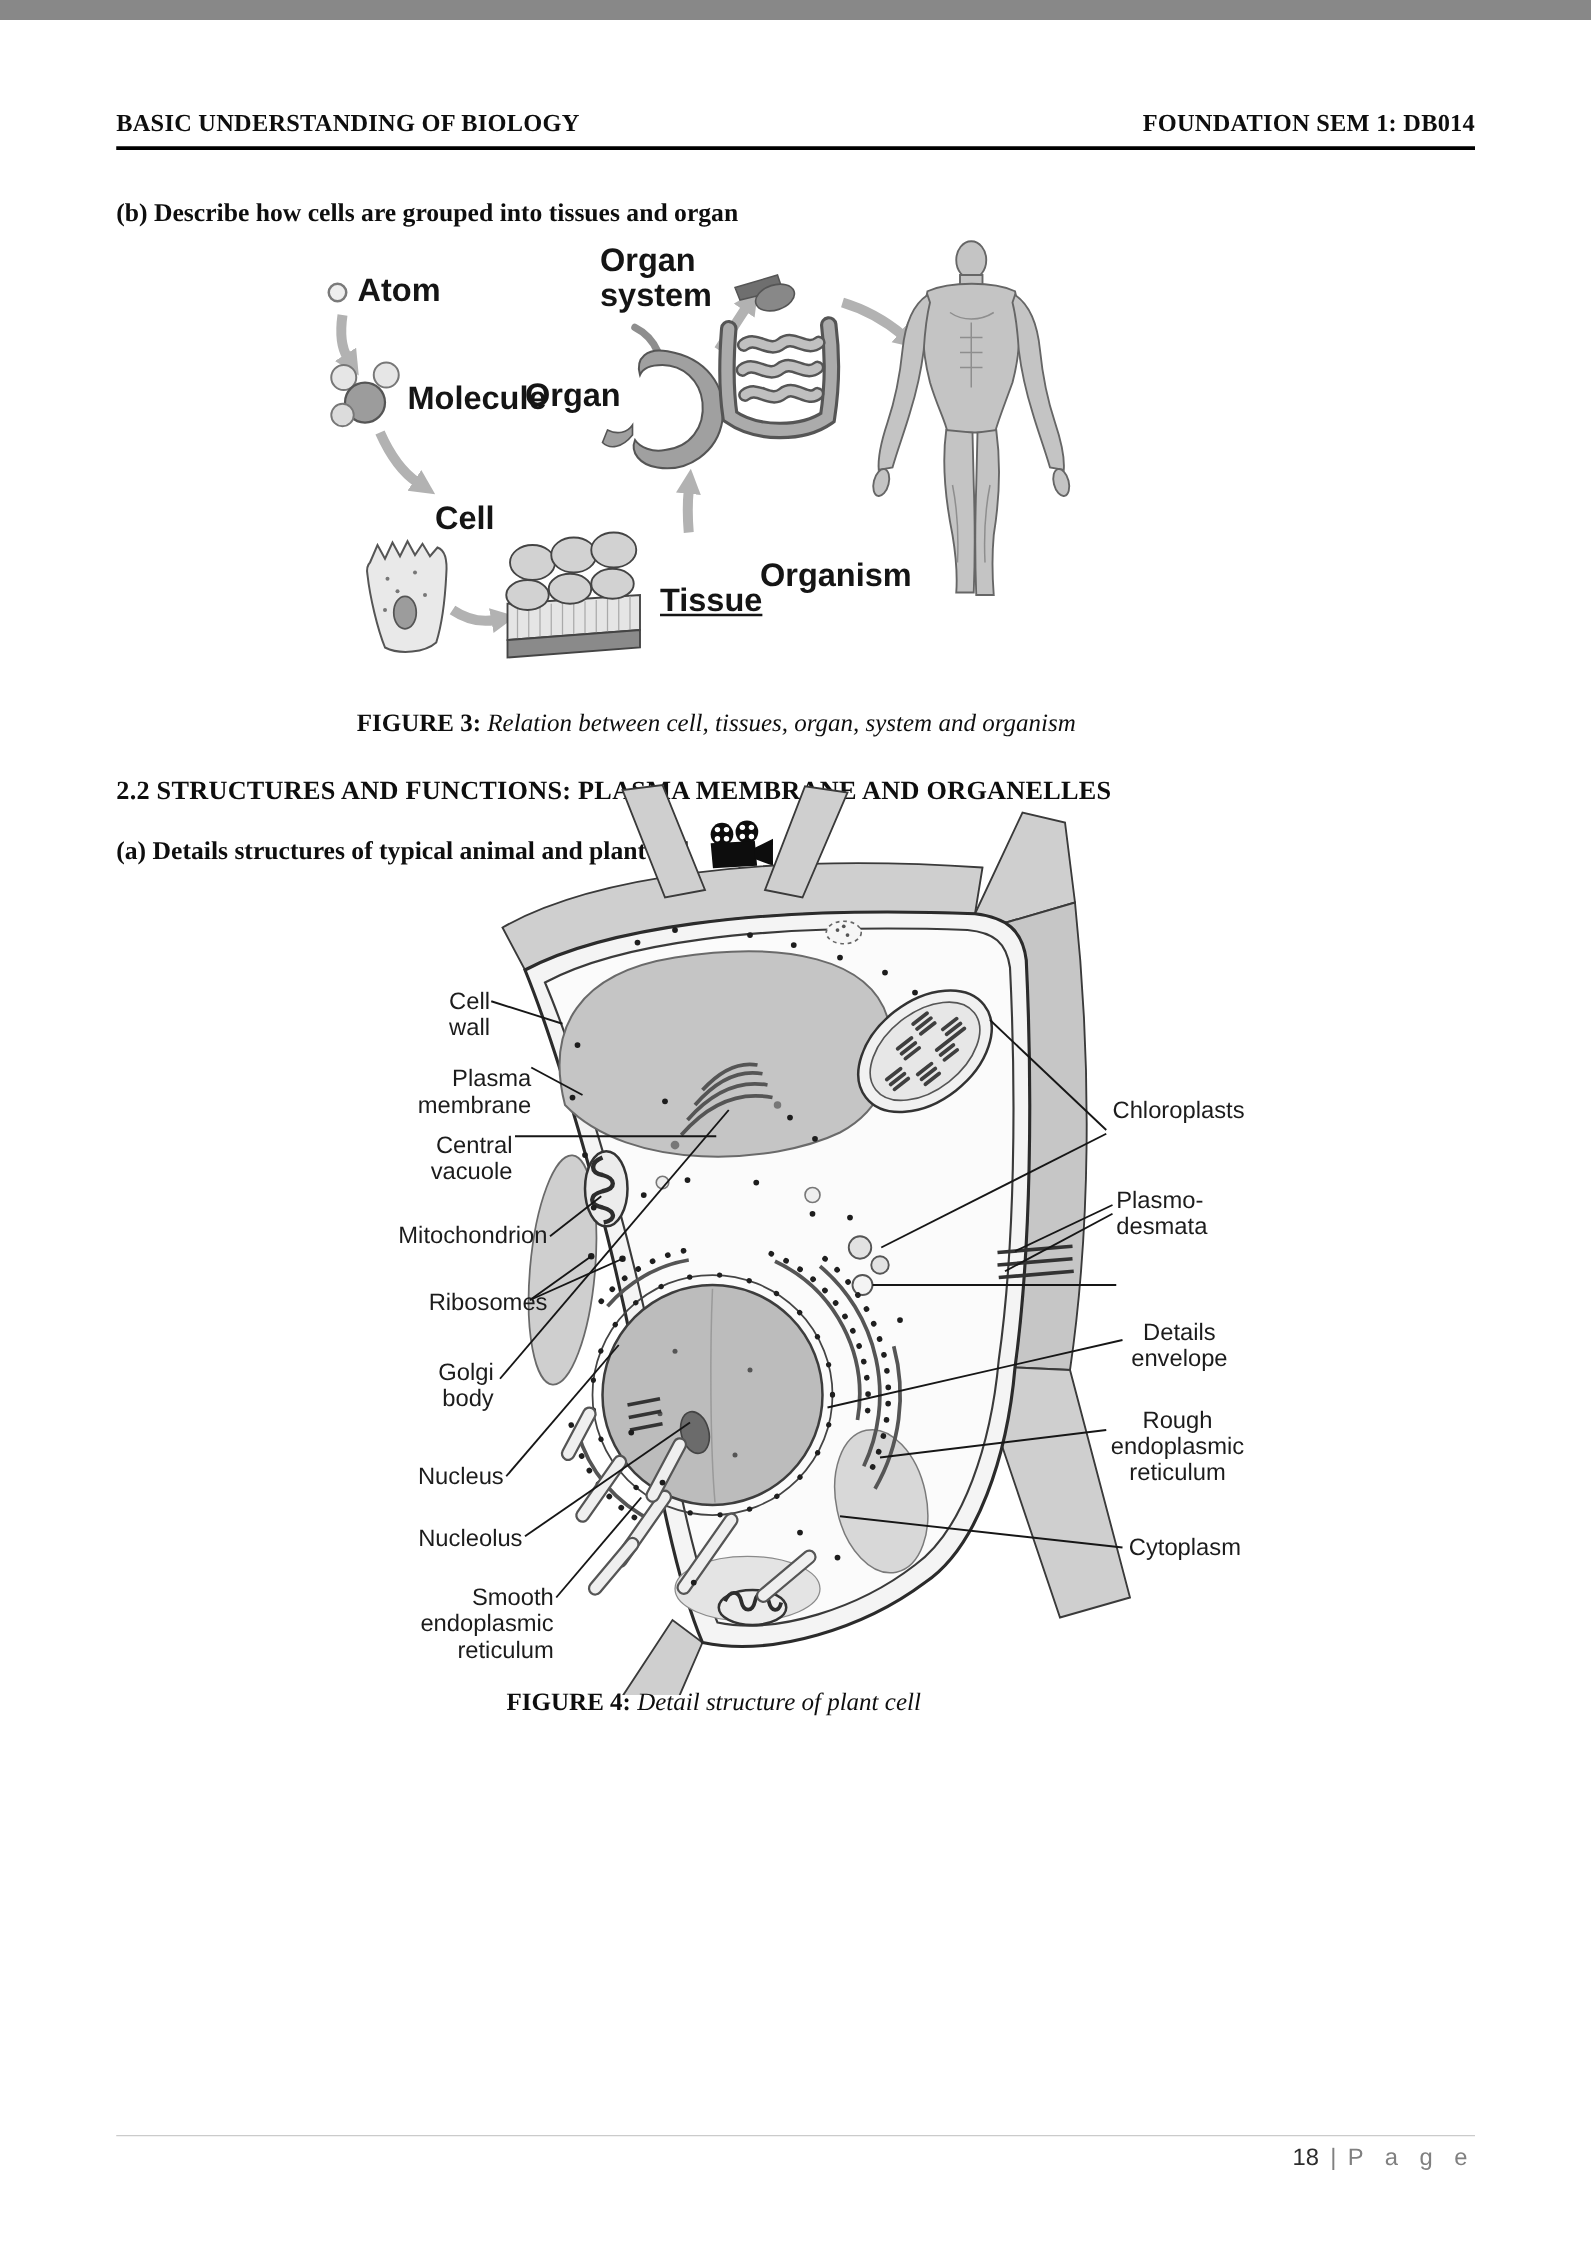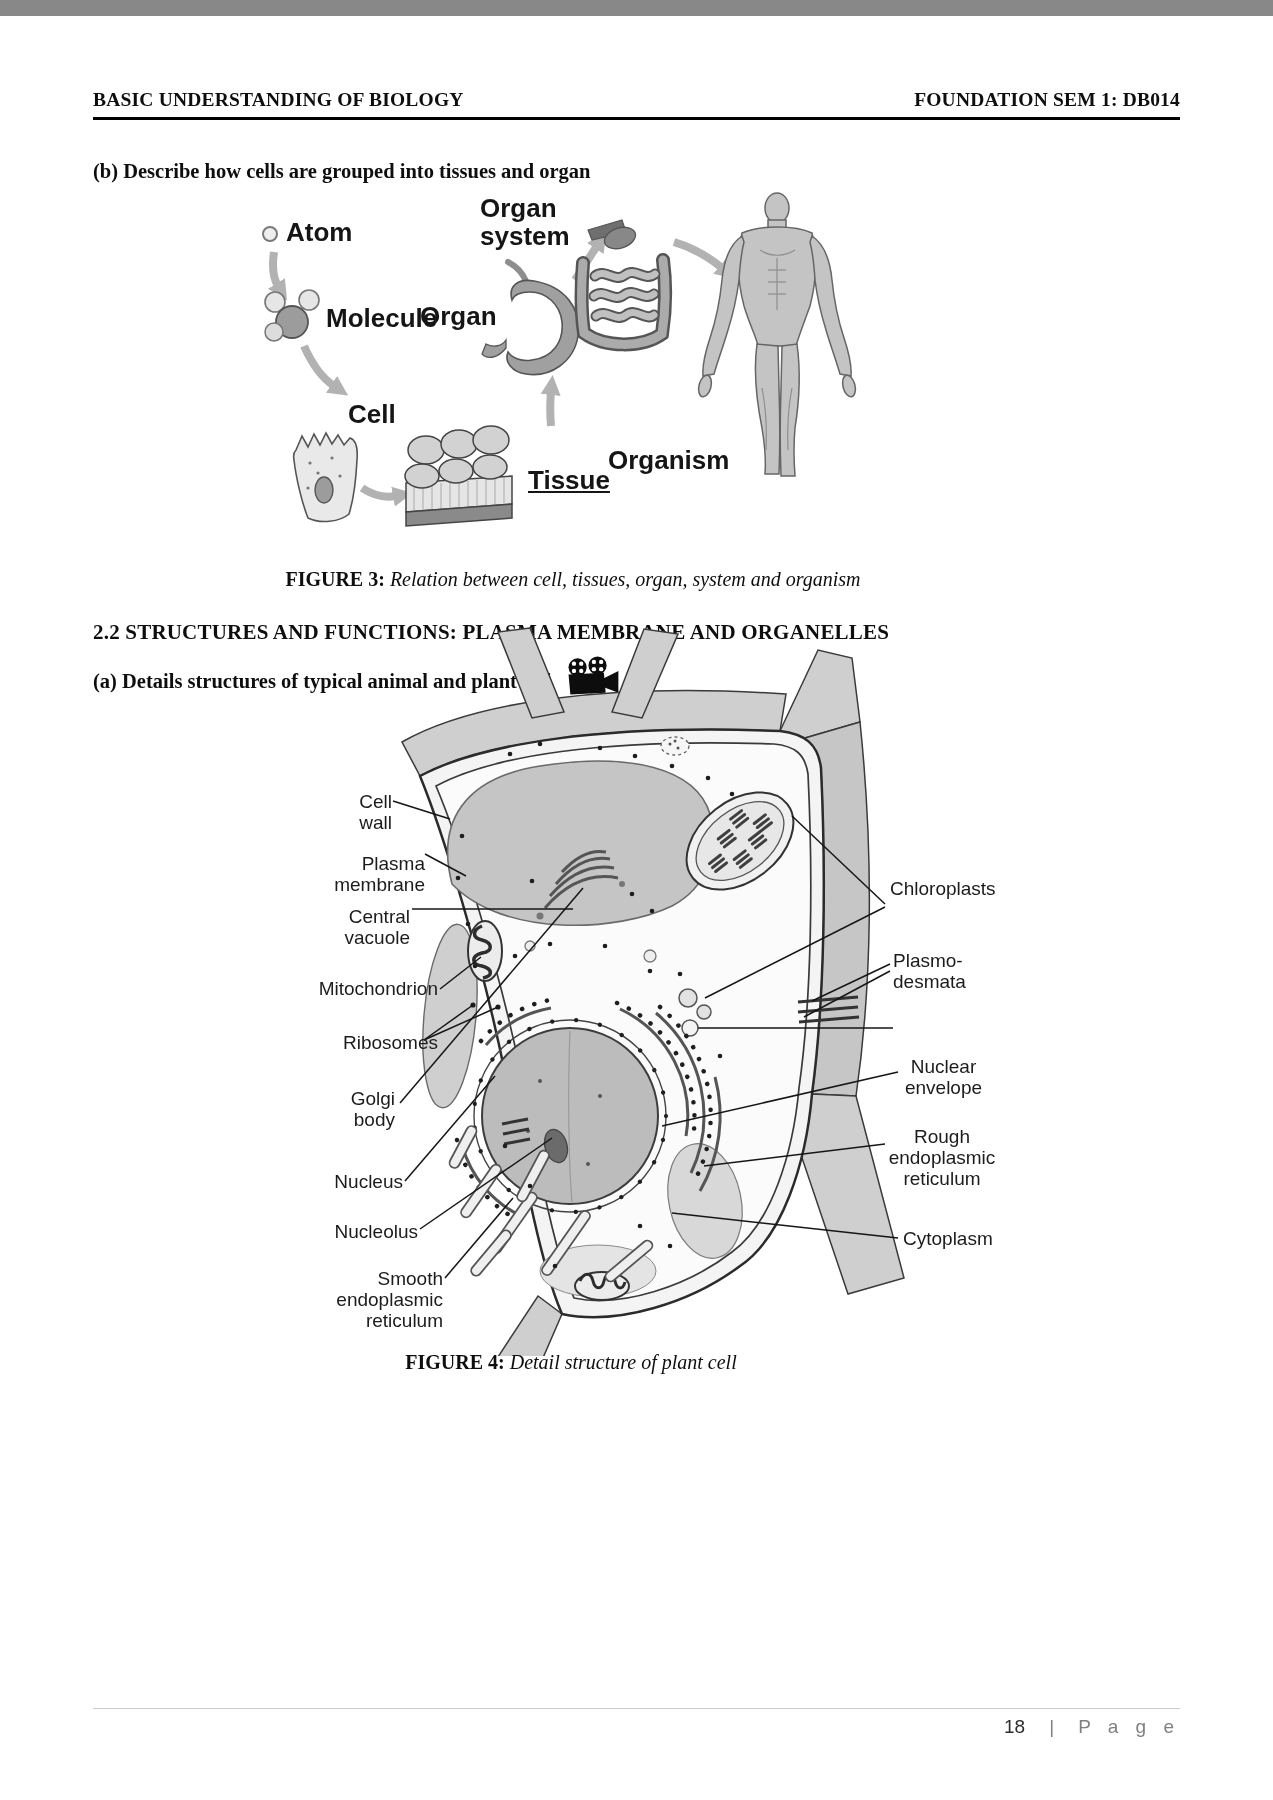--- a/index.html
+++ b/index.html
@@ -30,21 +30,21 @@
     font-family:"Liberation Sans", sans-serif;font-size:19px;color:#1c1c1c;
     white-space:pre-line;line-height:21px;
   }
   .f4-left{text-align:right;}
   .f4-right{text-align:left;}
   .f4-center{text-align:center;}
   
   .ftr-rule{height:1px;background:#cbcbcb;}
   .ftr{
     font-family:"Liberation Sans", sans-serif;font-size:19px;color:#808080;
-    display:flex;align-items:baseline;gap:24px;
+    display:flex;align-items:baseline;gap:9px;
   }
   .ftr .pg-num{color:#2d2d2d;}
   .ftr .pg-word{letter-spacing:6px;text-align:center;}
   .a-row{display:flex;align-items:flex-start;}
   .cam{margin-left:12px;margin-top:-14px;}
 </style>
 </head>
 <body>
 
 <div class="page">
@@ -387,21 +387,21 @@
 body</div>
     <div class="abs f4-label f4-left" style="right:607px;top:545px;">Nucleus</div>
     <div class="abs f4-label f4-left" style="right:592px;top:595px;">Nucleolus</div>
     <div class="abs f4-label f4-left" style="right:567px;top:642px;">Smooth
 endoplasmic
 reticulum</div>
     
     <div class="abs f4-label f4-right" style="left:590px;top:252px;">Chloroplasts</div>
     <div class="abs f4-label f4-right" style="left:593px;top:324px;">Plasmo-
 desmata</div>
-    <div class="abs f4-label f4-center" style="left:596px;top:430px;width:95px;">Nuclear
+    <div class="abs f4-label f4-center" style="left:596px;top:430px;width:95px;">Details
 envelope</div>
     <div class="abs f4-label f4-center" style="left:586px;top:500px;width:112px;">Rough
 endoplasmic
 reticulum</div>
     <div class="abs f4-label f4-right" style="left:603px;top:602px;">Cytoplasm</div>
   </div>
 
   <div class="abs caption" style="left:171px;top:1335px;width:800px;">
     <span class="cap-label">FIGURE 4:</span><span class="cap-text">Detail structure of plant cell</span>
   </div>

